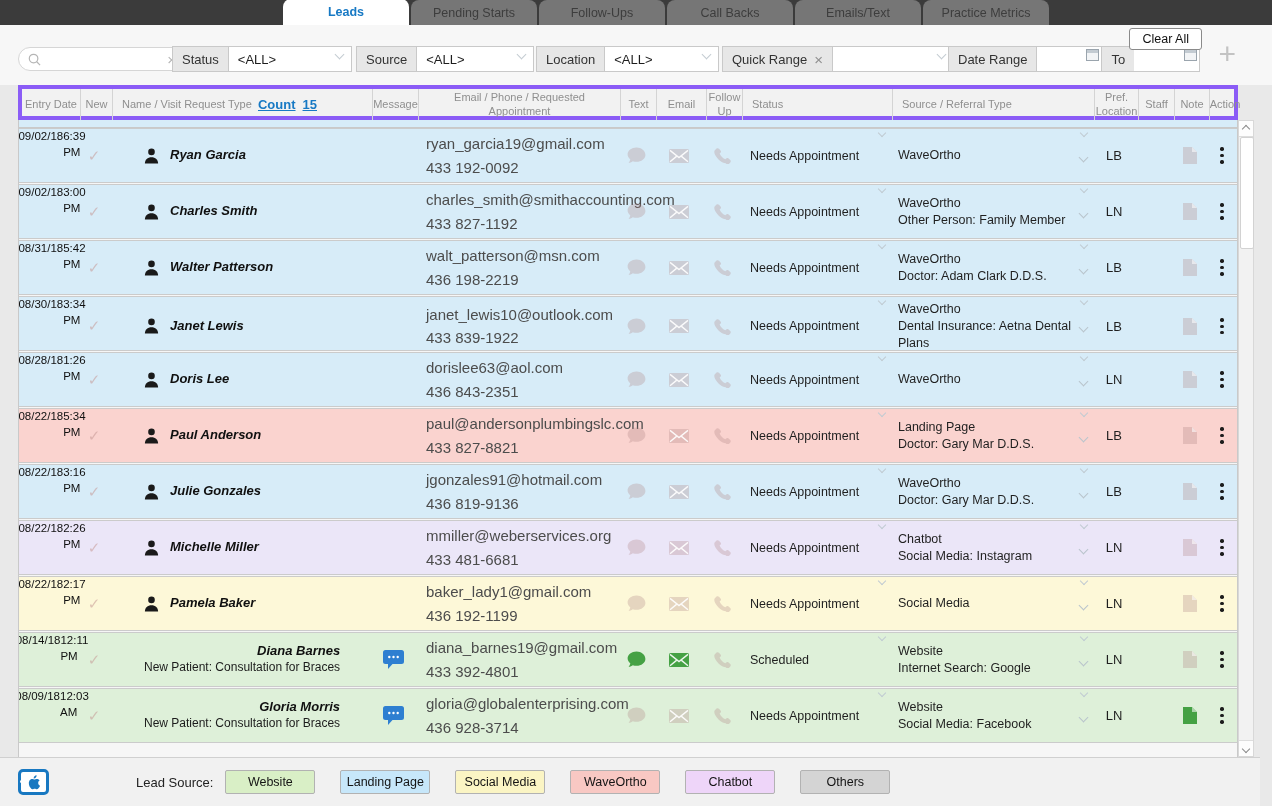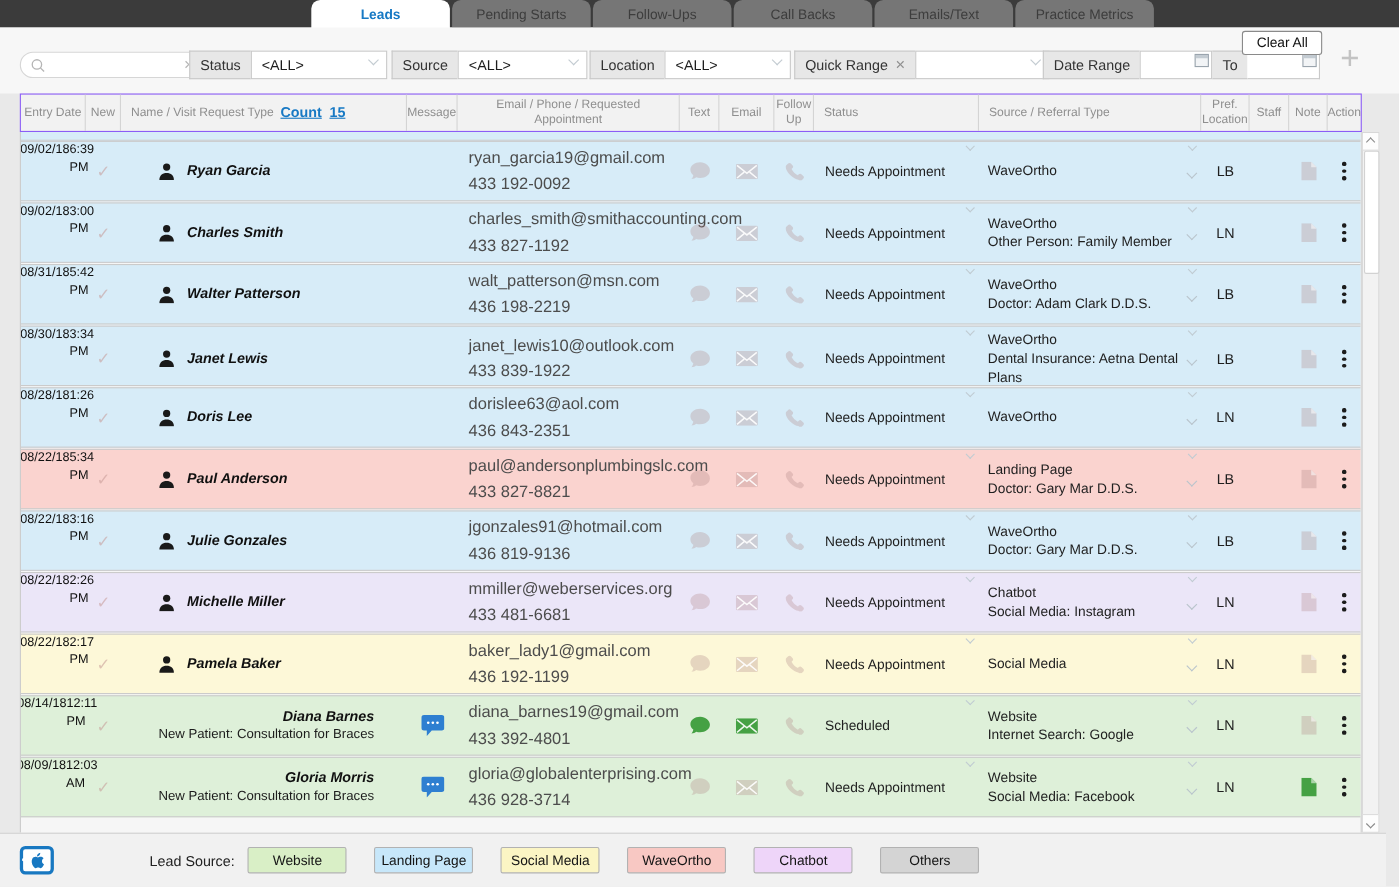--- a/index.html
+++ b/index.html
@@ -3,21 +3,21 @@
 <meta charset="utf-8">
 <style>
   html,body{margin:0;padding:0;}
   body{
     width:1272px;height:806px;position:relative;overflow:hidden;
     font-family:"Liberation Sans",sans-serif;background:#e9e9e9;
     -webkit-font-smoothing:antialiased;
   }
   
   .tabbar{position:absolute;top:0;left:0;right:0;height:25px;background:#3b3b3b;
-    display:flex;align-items:center;padding-left:283px;box-sizing:border-box;}
+    display:flex;align-items:flex-end;padding-left:283px;box-sizing:border-box;}
   .tab{width:126px;height:25px;margin-right:2px;background:#767676;border-radius:8px 8px 0 0;
     display:flex;align-items:center;justify-content:center;font-size:12.5px;color:#3d3d3d;cursor:pointer;}
   .tab.active{background:#ffffff;color:#1779c4;font-weight:bold;height:26px;}
   
   .filterbar{position:absolute;top:25px;left:0;right:0;height:60px;background:#f7f7f7;}
   .searchbox{position:absolute;left:18px;top:22px;width:168px;height:24px;background:#fff;
     border:1px solid #d6d6d6;border-radius:13px;display:flex;align-items:center;padding:0 9px;box-sizing:border-box;}
   .searchbox input{border:none;outline:none;flex:1;font-size:12px;background:transparent;min-width:0;}
   .sx{color:#b5b5b5;font-size:15px;line-height:1;cursor:pointer;}
   .fgroup{position:absolute;top:21px;display:flex;height:26px;}
@@ -32,21 +32,21 @@
   .chev.dn{border-color:#8a8a8a;}
   .fselect .selchev{position:absolute;top:4px;right:8px;}
   .cal{position:absolute;top:2px;right:2px;width:13px;height:12px;border:1px solid #9aa4ad;
     background:#f2f4f6;box-shadow:inset 0 3px 0 #c3cbd2;box-sizing:border-box;}
   .clearall{position:absolute;top:3px;right:70px;background:#fff;border:1px solid #8a8a8a;border-radius:3px;
     font-size:12.5px;color:#111;padding:3px 12px;cursor:pointer;}
   .plusbtn{position:absolute;top:14px;right:36px;font-size:30px;font-weight:300;color:#c3c3c3;cursor:pointer;line-height:1;}
   
   :root{--cols:59px 32px 260px 46px 202px 36px 50px 36px 150px 202px 44px 36px 35px 30px;}
   .thead{position:absolute;top:85px;left:18px;width:1220px;height:35px;background:#f2f2f2;
-    border:1px solid #8b5cf6;box-sizing:border-box;display:grid;grid-template-columns:var(--cols);}
+    border:4px solid #8b5cf6;box-sizing:border-box;display:grid;grid-template-columns:var(--cols);}
   .hcell{border-right:1px solid #d4d4d4;display:flex;align-items:center;justify-content:center;
     text-align:center;font-size:11px;color:#8f8f8f;padding:2px 3px;box-sizing:border-box;line-height:1.25;}
   .hcell:last-child{border-right:none;}
   .hcell.hname{justify-content:flex-start;text-align:left;padding-left:9px;}
   .hcount{margin-left:auto;margin-right:52px;display:flex;gap:7px;font-size:13px;font-weight:bold;color:#1779c4;text-decoration:underline;}
   .tbody{position:absolute;top:120px;left:18px;width:1220px;height:637px;background:#f6f6f6;
     border-left:1px solid #c9c9c9;border-right:1px solid #c9c9c9;box-sizing:border-box;overflow:hidden;}
   .sliver{height:7px;border-bottom:1px solid #c9c9c9;}
   .lead-row{display:grid;grid-template-columns:var(--cols);height:55px;box-sizing:border-box;
     border-top:1px solid #cbcbcb;border-bottom:1px solid #cbcbcb;margin-bottom:1px;}

